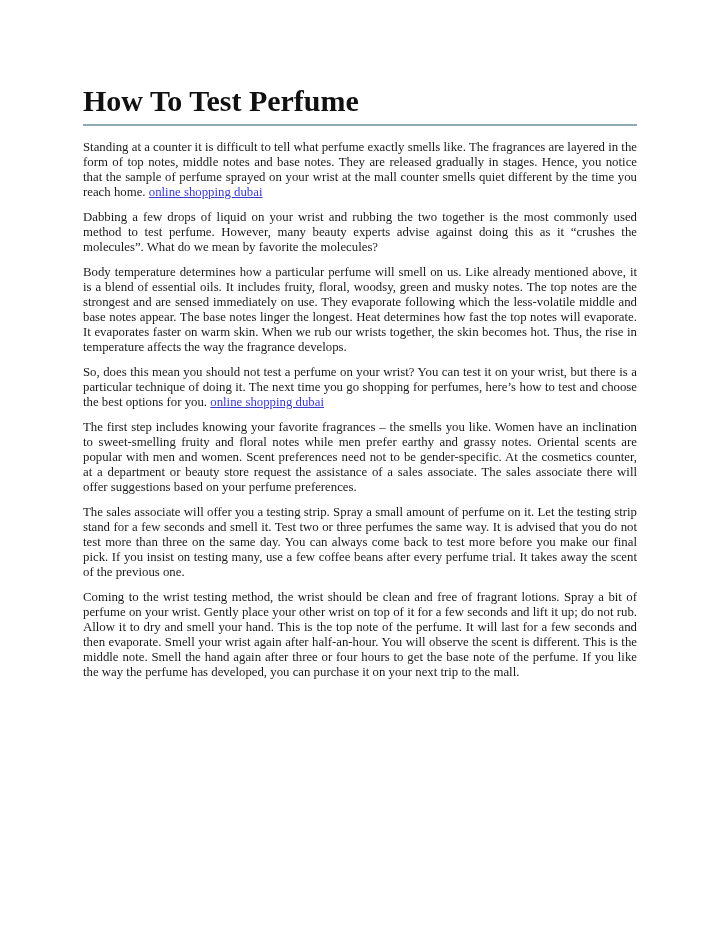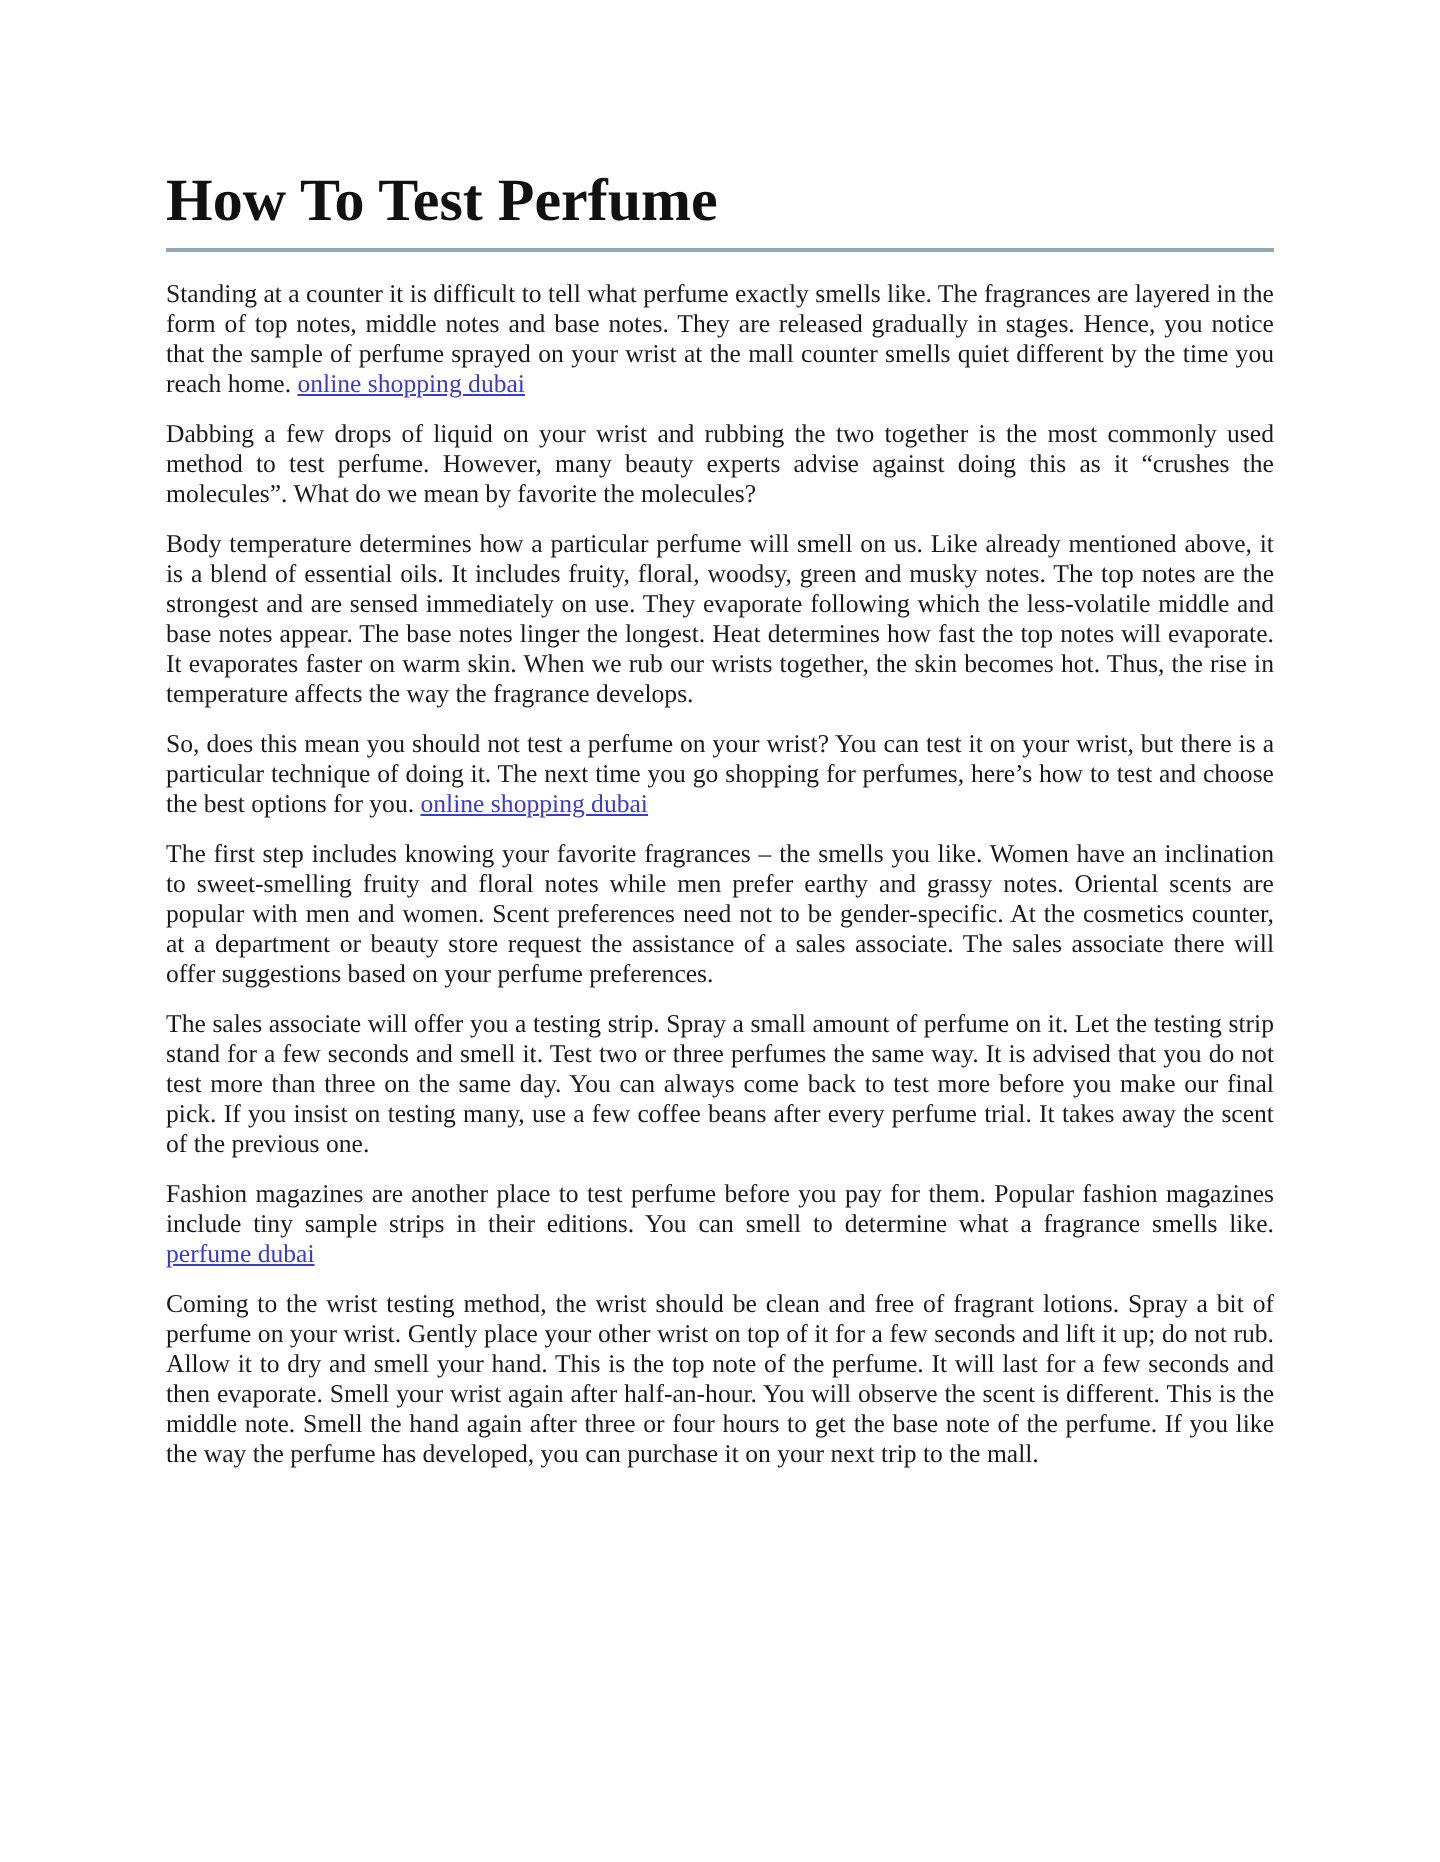--- a/index.html
+++ b/index.html
@@ -58,17 +58,16 @@
   <div class="content">
     <h1 class="title">How To Test Perfume</h1>
     <div class="title-rule"></div>
     <div class="body-text">
         <p><span>Standing at a counter it is difficult to tell what perfume exactly smells like. The fragrances are layered in the form of top notes, middle notes and base notes. They are released gradually in stages. Hence, you notice that the sample of perfume sprayed on your wrist at the mall counter smells quiet different by the time you reach home.  </span><a class="doc-link" href="#">online shopping dubai</a></p>
         <p><span>Dabbing a few drops of liquid on your wrist and rubbing the two together is the most commonly used method to test perfume. However, many beauty experts advise against doing this as it “crushes the molecules”. What do we mean by favorite the molecules?</span></p>
         <p><span>Body temperature determines how a particular perfume will smell on us. Like already mentioned above, it is a blend of essential oils. It includes fruity, floral, woodsy, green and musky notes. The top notes are the strongest and are sensed immediately on use. They evaporate following which the less-volatile middle and base notes appear. The base notes linger the longest. Heat determines how fast the top notes will evaporate. It evaporates faster on warm skin. When we rub our wrists together, the skin becomes hot. Thus, the rise in temperature affects the way the fragrance develops.</span></p>
         <p><span>So, does this mean you should not test a perfume on your wrist? You can test it on your wrist, but there is a particular technique of doing it. The next time you go shopping for perfumes, here’s how to test and choose the best options for you. </span><a class="doc-link" href="#">online shopping dubai</a></p>
         <p><span>The first step includes knowing your favorite fragrances – the smells you like. Women have an inclination to sweet-smelling fruity and floral notes while men prefer earthy and grassy notes. Oriental scents are popular with men and women.  Scent preferences need not to be gender-specific. At the cosmetics counter, at a department or beauty store request the assistance of a sales associate. The sales associate there will offer suggestions based on your perfume preferences.</span></p>
         <p><span>The sales associate will offer you a testing strip. Spray a small amount of perfume on it. Let the testing strip stand for a few seconds and smell it. Test two or three perfumes the same way. It is advised that you do not test more than three on the same day. You can always come back to test more before you make our final pick. If you insist on testing many, use a few coffee beans after every perfume trial.  It takes away the scent of the previous one.</span></p>
-        <p><span>Fashion magazines are another place to test perfume before you pay for them. Popular fashion magazines include tiny sample strips in their editions. You can smell to determine what a fragrance smells like. </span><a class="doc-link" href="#">perfume dubai</a></p>
         <p><span>Coming to the wrist testing method, the wrist should be clean and free of fragrant lotions. Spray a bit of perfume on your wrist. Gently place your other wrist on top of it for a few seconds and lift it up; do not rub. Allow it to dry and smell your hand. This is the top note of the perfume. It will last for a few seconds and then evaporate. Smell your wrist again after half-an-hour. You will observe the scent is different. This is the middle note.  Smell the hand again after three or four hours to get the base note of the perfume. If you like the way the perfume has developed, you can purchase it on your next trip to the mall.</span></p>
       </div>
   </div>
 </div>
 
 </body></html>

